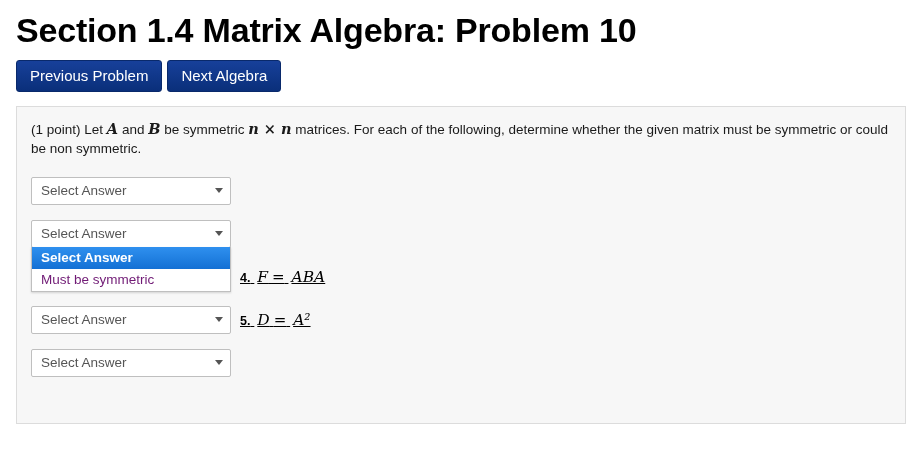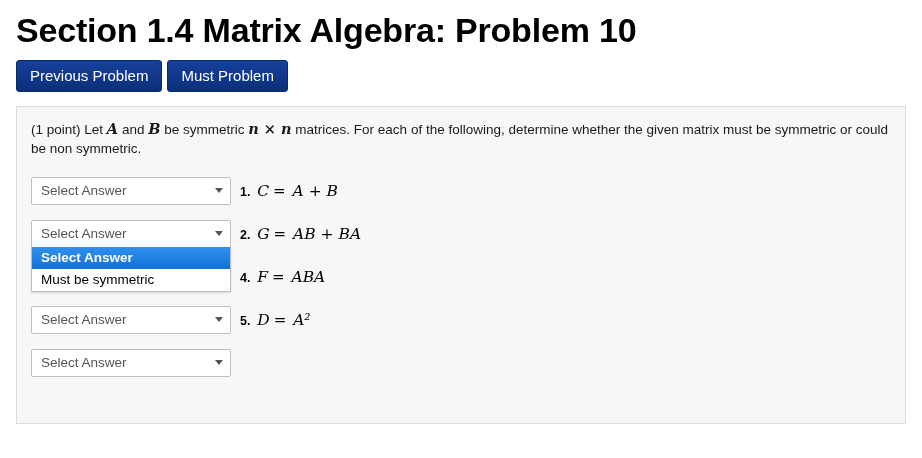--- a/index.html
+++ b/index.html
@@ -66,20 +66,21 @@
     font-weight: bold;
     font-size: 14.5px;
   }
   .rows {
     margin-top: 11px;
   }
   .row {
     display: flex;
     align-items: center;
     height: 43px;
+    text-decoration: underline;
   }
   .select-wrap {
     position: relative;
     width: 200px;
     height: 28px;
     flex: 0 0 200px;
   }
   .select-box {
     position: absolute;
     left: 0;
@@ -138,41 +139,41 @@
     border: 1px solid #bfbfbf;
     border-top: none;
     background: #ffffff;
     z-index: 40;
     box-shadow: 0 1px 2px rgba(0,0,0,0.15);
   }
   .dd-item {
     font-size: 13.5px;
     line-height: 20px;
     padding: 1px 0 1px 9px;
-    color: #000000;
+    color: #701a75;
     white-space: nowrap;
     cursor: pointer;
   }
   .dd-item.selected {
     background: #1e7fe0;
     background: linear-gradient(#2f90ef, #1370d4);
     color: #ffffff;
     font-weight: bold;
   }
 </style>
 </head>
 <body>
 
 <div class="page">
 
   <div class="page-title">Section 1.4 Matrix Algebra: Problem 10</div>
 
   <div class="nav-buttons">
     <div class="nav-btn">Previous Problem</div>
-    <div class="nav-btn">Must Problem</div>
+    <div class="nav-btn">Next Algebra</div>
   </div>
 
   <div class="problem-panel">
 
     <div class="prompt">
       <span>(1 point)</span>
       <span>Let</span>
       <span class="mathi">A</span>
       <span>and</span>
       <span class="mathi">B</span>
@@ -181,42 +182,30 @@
       <span>matrices. For each of the following, determine whether the given matrix must be symmetric or could be non symmetric.</span>
     </div>
 
     <div class="rows">
 
       <div class="row">
         <div class="select-wrap">
           <div class="select-box">Select Answer</div>
           <span class="select-arrow"></span>
         </div>
-        <div class="eq">
-          <span class="num">1.</span>
-          <span class="expr">C</span>
-          <span class="op">=</span>
-          <span class="expr">A + B</span>
-        </div>
       </div>
 
       <div class="row">
         <div class="select-wrap">
           <div class="select-box">Select Answer</div>
           <span class="select-arrow"></span>
           <div class="dropdown-open">
             <div class="dd-item selected">Select Answer</div>
             <div class="dd-item">Must be symmetric</div>
           </div>
-        </div>
-        <div class="eq">
-          <span class="num">2.</span>
-          <span class="expr">G</span>
-          <span class="op">=</span>
-          <span class="expr">AB + BA</span>
         </div>
       </div>
 
 
       <div class="row">
         <div class="select-wrap">
           <div class="select-box">Select Answer</div>
           <span class="select-arrow"></span>
         </div>
         <div class="eq">

